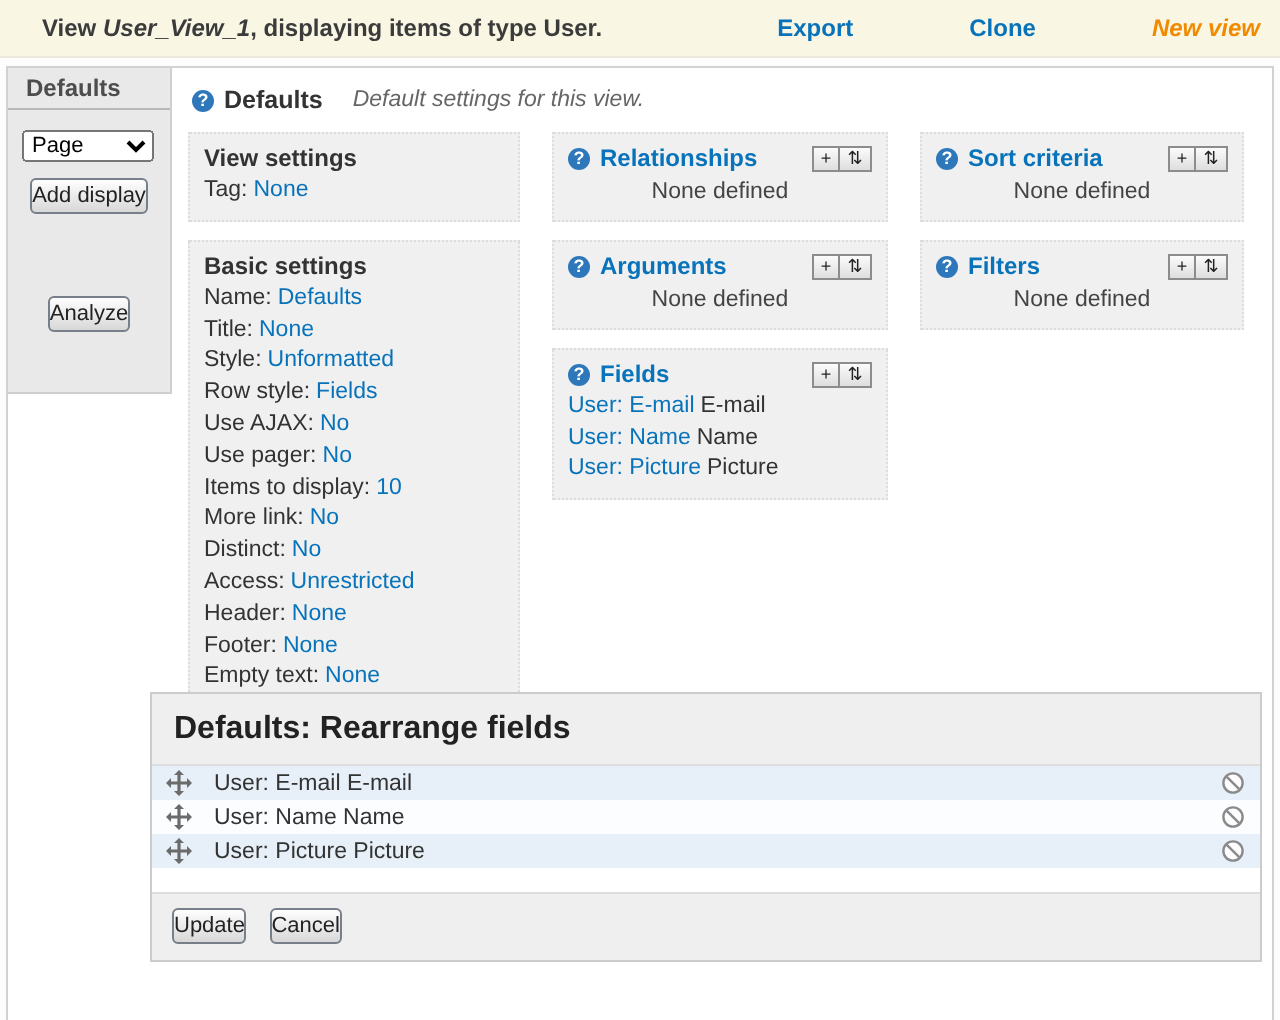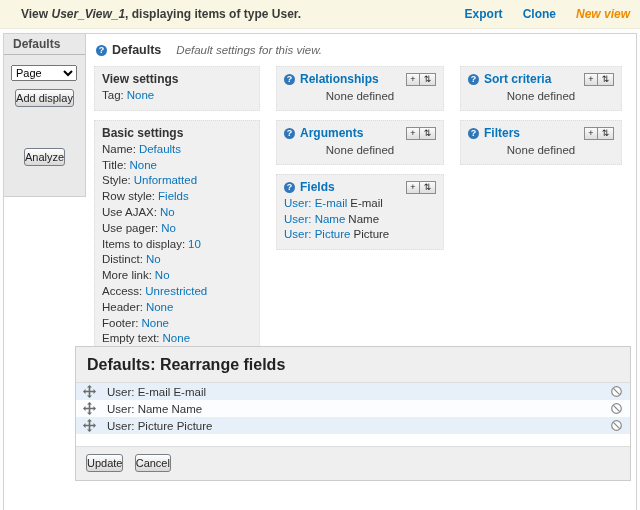--- a/index.html
+++ b/index.html
@@ -18,21 +18,21 @@
   .info-bar {
     height: 29px;
     background: #f9f6e4;
     border-bottom: 1px solid #eeeadb;
     display: flex;
     align-items: center;
     padding: 0 10px 0 21px;
   }
   .info-title { font-size: 12px; font-weight: bold; color: #3b3b3b; }
   .info-title .vname { font-style: italic; }
-  .info-links { margin-left: auto; display: flex; }
+  .info-links { margin-left: auto; display: flex; gap: 38px; }
   .info-links a { font-size: 12px; font-weight: bold; margin-left: 20px; }
   .info-links a.new-view { color: #f08a00; font-style: italic; }
 
   
   .main {
     position: absolute;
     left: 3px; right: 3px; top: 33px;
     height: 489px;
     border: 1px solid #d2d2d2;
     background: #fff;
@@ -195,22 +195,22 @@
 
         <div class="box">
           <div class="box-title">Basic settings</div>
           <div class="set-line"><span>Name:</span><a>Defaults</a></div>
           <div class="set-line"><span>Title:</span><a>None</a></div>
           <div class="set-line"><span>Style:</span><a>Unformatted</a></div>
           <div class="set-line"><span>Row style:</span><a>Fields</a></div>
           <div class="set-line"><span>Use AJAX:</span><a>No</a></div>
           <div class="set-line"><span>Use pager:</span><a>No</a></div>
           <div class="set-line"><span>Items to display:</span><a>10</a></div>
+          <div class="set-line"><span>More link:</span><a>No</a></div>
           <div class="set-line"><span>Distinct:</span><a>No</a></div>
-          <div class="set-line"><span>More link:</span><a>No</a></div>
           <div class="set-line"><span>Access:</span><a>Unrestricted</a></div>
           <div class="set-line"><span>Header:</span><a>None</a></div>
           <div class="set-line"><span>Footer:</span><a>None</a></div>
           <div class="set-line"><span>Empty text:</span><a>None</a></div>
           <div class="set-line"><span>Theme:</span><a>Information</a></div>
         </div>
       </div>
 
       <div class="col col-2">
         <div class="box">

